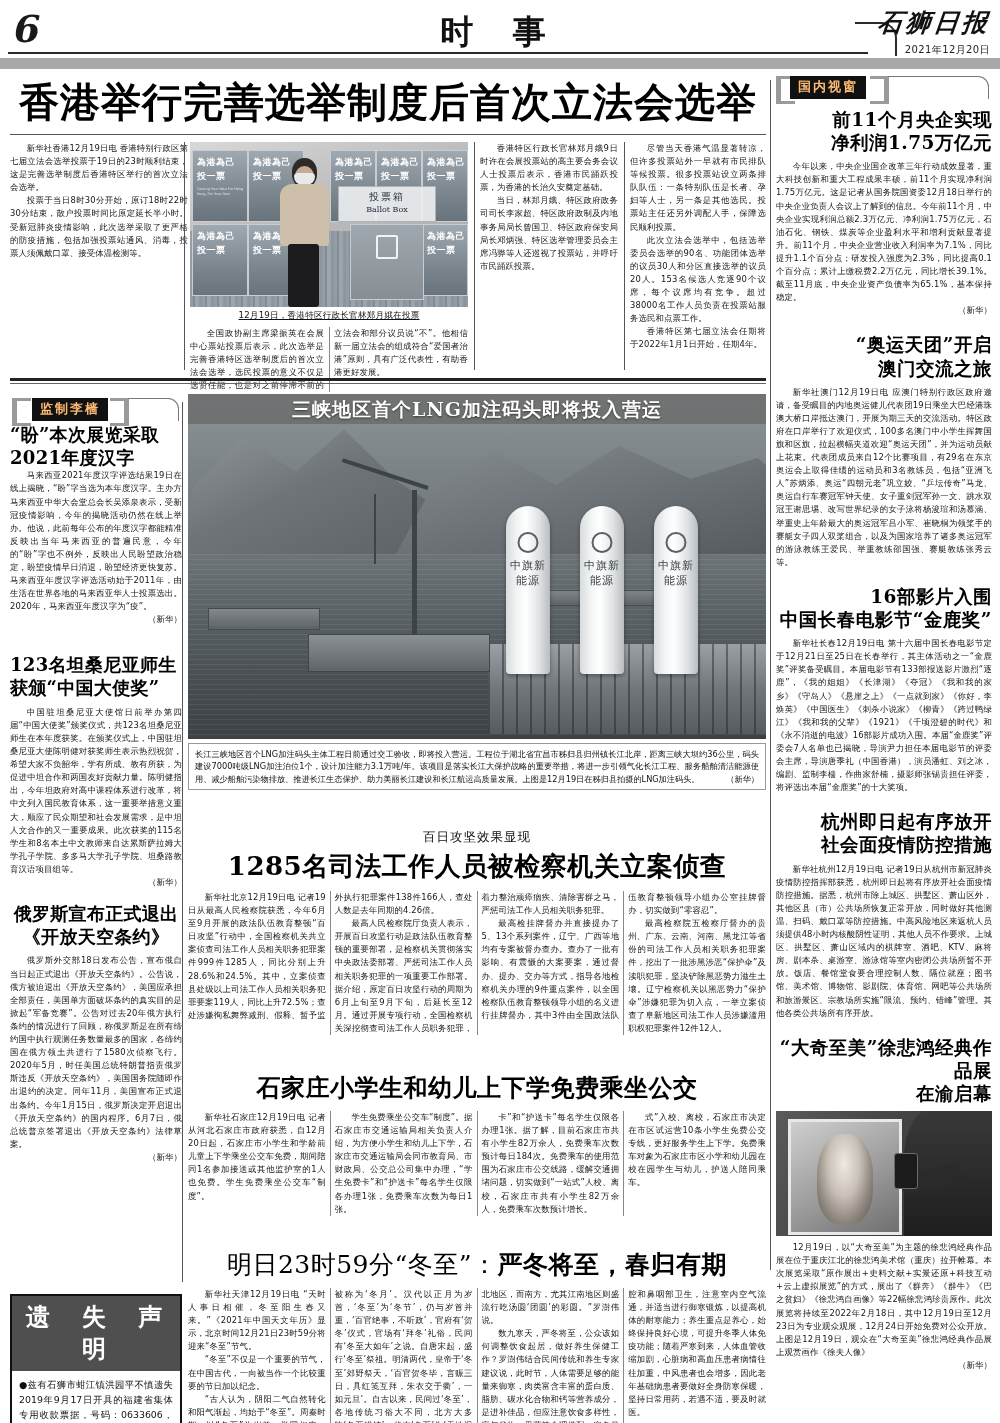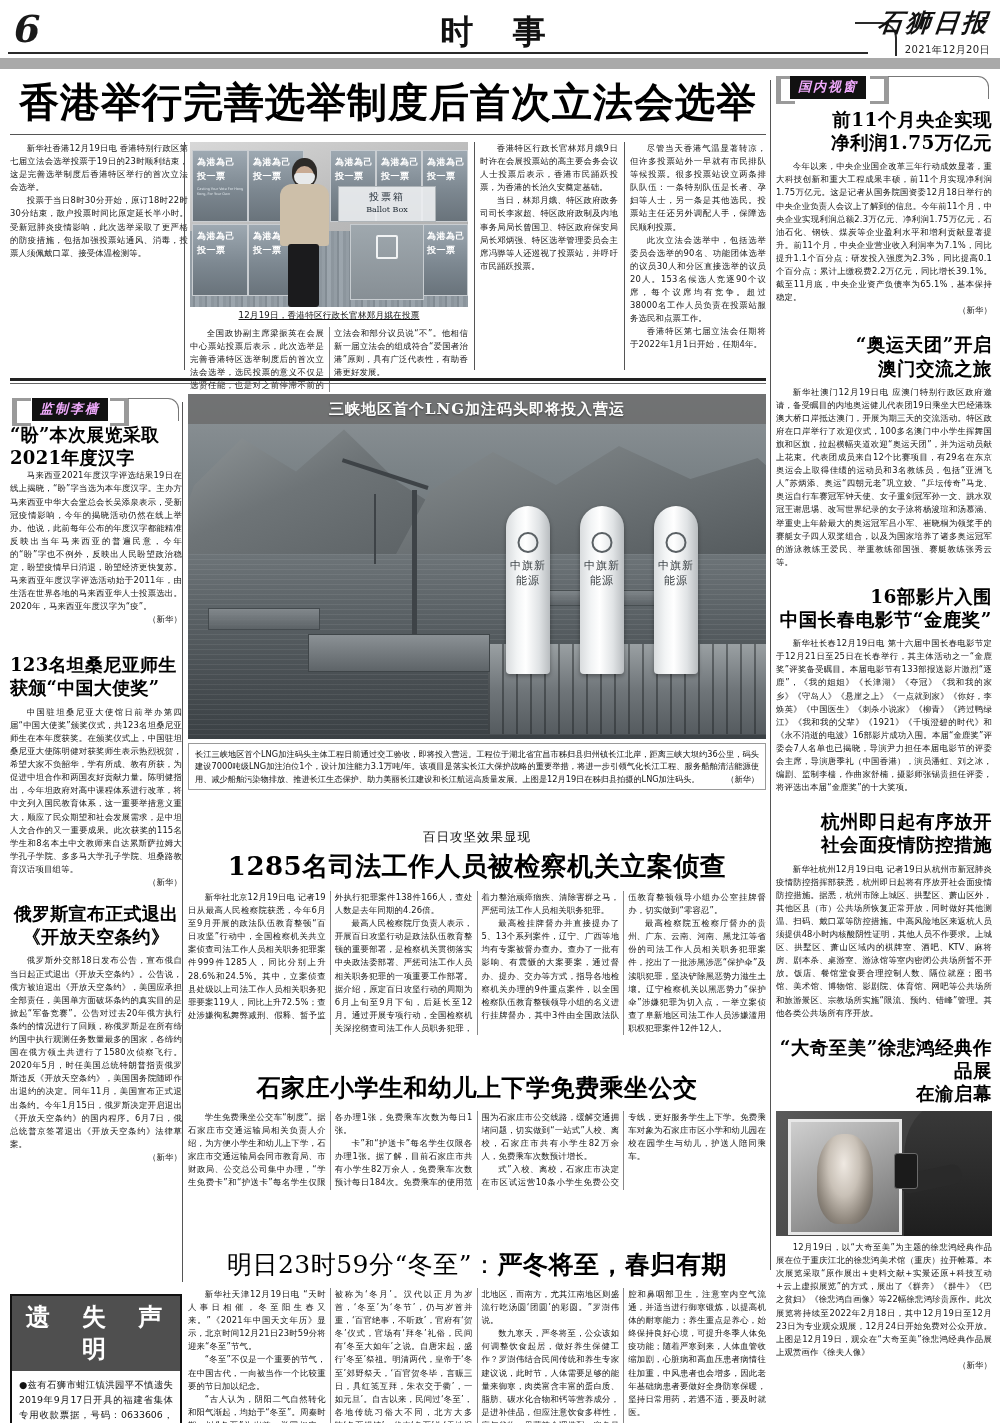--- a/index.html
+++ b/index.html
@@ -74,25 +74,25 @@
     font-size:8.4px;line-height:13.1px;
     text-align:justify;color:#151515;
     letter-spacing:.15px;
   }
   .body-text p{margin:0;text-indent:2em;}
 
   
   .tag-wrap{position:relative;height:30px;}
   .tag-box{
     display:inline-block;
-    background:#111;color:#f0abfc;
+    background:#111;color:#fdba74;
     font-family:"DejaVu Serif","Liberation Serif",serif;
     font-weight:bold;font-size:13px;letter-spacing:2px;
     padding:2px 8px 3px 8px;
-    position:relative;top:4px;left:26px;font-style:italic;
+    position:relative;top:4px;left:26px;
   }
   .bracket-l,.bracket-r{
     position:absolute;top:4px;width:14px;height:22px;
   }
   .bracket-l{left:6px;border-left:5px solid #9a9a9a;border-top:3px solid #9a9a9a;border-bottom:3px solid #9a9a9a;}
   .bracket-r{border-right:5px solid #9a9a9a;border-top:3px solid #9a9a9a;border-bottom:3px solid #9a9a9a;}
 
   .tag-curve{
     position:absolute;height:22px;
     border-top:1.5px solid #777;border-right:1.5px solid #777;
@@ -169,21 +169,21 @@
 
   
   .lng-photo{
     width:578px;height:345px;position:relative;overflow:hidden;
     background:linear-gradient(180deg,#8e9498 0%,#7b8387 22%,#6e7579 45%,#5d6468 70%,#4d5357 100%);
   }
   .lng-banner{
     position:absolute;left:0;top:0;width:100%;height:30px;
     background:rgba(105,105,105,.78);
     color:#fff;font-family:"DejaVu Serif","Liberation Serif",serif;
-    font-weight:bold;font-size:15px;letter-spacing:1px;
+    font-weight:bold;font-size:19px;letter-spacing:1px;
     text-align:center;line-height:30px;
     text-shadow:0 1px 2px rgba(0,0,0,.5);
   }
   .mountain{
     position:absolute;background:#6a7073;
   }
   .m1{left:-30px;top:18px;width:300px;height:175px;
       background:linear-gradient(155deg,#9aa0a2 0%,#6e7477 45%,#565c5f 100%);
       clip-path:polygon(0 100%,12% 42%,28% 15%,46% 34%,62% 10%,80% 40%,100% 62%,100% 100%);}
   .m2{left:200px;top:25px;width:420px;height:150px;
@@ -485,20 +485,21 @@
         <p>新华社北京12月19日电 记者19日从最高人民检察院获悉，今年6月至9月开展的政法队伍教育整顿“百日攻坚”行动中，全国检察机关共立案侦查司法工作人员相关职务犯罪案件999件1285人，同比分别上升28.6%和24.5%。其中，立案侦查县处级以上司法工作人员相关职务犯罪要案119人，同比上升72.5%；查处涉嫌徇私舞弊减刑、假释、暂予监外执行犯罪案件138件166人，查处人数是去年同期的4.26倍。</p>
         <p>最高人民检察院厅负责人表示，开展百日攻坚行动是政法队伍教育整顿的重要部署，是检察机关贯彻落实中央政法委部署、严惩司法工作人员相关职务犯罪的一项重要工作部署。据介绍，原定百日攻坚行动的周期为6月上旬至9月下旬，后延长至12月。通过开展专项行动，全国检察机关深挖彻查司法工作人员职务犯罪，着力整治顽瘴痼疾、清除害群之马，严惩司法工作人员相关职务犯罪。</p>
         <p>最高检挂牌督办并直接提办了5、13个系列案件，辽宁、广西等地均有专案被督办查办。查办了一批有影响、有震慑的大案要案，通过督办、提办、交办等方式，指导各地检察机关办理的9件重点案件，以全国检察队伍教育整顿领导小组的名义进行挂牌督办，其中3件由全国政法队伍教育整顿领导小组办公室挂牌督办，切实做到“零容忍”。</p>
         <p>最高检察院五检察厅督办的贵州、广东、云南、河南、黑龙江等省份的司法工作人员相关职务犯罪案件，挖出了一批涉黑涉恶“保护伞”及渎职犯罪，坚决铲除黑恶势力滋生土壤。辽宁检察机关以黑恶势力“保护伞”涉嫌犯罪为切入点，一举立案侦查了阜新地区司法工作人员涉嫌滥用职权犯罪案件12件12人。</p>
       </div>
     </div>
 
     <div style="position:absolute;top:1000px;left:0;width:578px;">
       <div class="headline-c2">石家庄小学生和幼儿上下学免费乘坐公交</div>
       <div class="body-text cols4" style="margin-top:7px;">
+        <p>新华社石家庄12月19日电 记者从河北石家庄市政府获悉，自12月20日起，石家庄市小学生和学龄前儿童上下学乘坐公交车免费，期间陪同1名参加接送或其他监护室的1人也免费。学生免费乘坐公交车“制度”。</p>
         <p>学生免费乘坐公交车“制度”。据石家庄市交通运输局相关负责人介绍，为方便小学生和幼儿上下学，石家庄市交通运输局会同市教育局、市财政局、公交总公司集中办理，“学生免费卡”和“护送卡”每名学生仅限各办理1张，免费乘车次数为每日1张。</p>
         <p>卡”和“护送卡”每名学生仅限各办理1张。据了解，目前石家庄市共有小学生82万余人，免费乘车次数预计每日184次。免费乘车的使用范围为石家庄市公交线路，缓解交通拥堵问题，切实做到“一站式”人校、离校，石家庄市共有小学生82万余人，免费乘车次数预计增长。</p>
         <p>式”入校、离校，石家庄市决定在市区试运营10条小学生免费公交专线，更好服务学生上下学。免费乘车对象为石家庄市区小学和幼儿园在校在园学生与幼儿，护送人陪同乘车。</p>
       </div>
     </div>
 
     <div style="position:absolute;top:1176px;left:0;width:578px;">
       <div class="dt-head">
         <span>明日23时59分“冬至”：</span><b>严冬将至，春归有期</b>
       </div>

